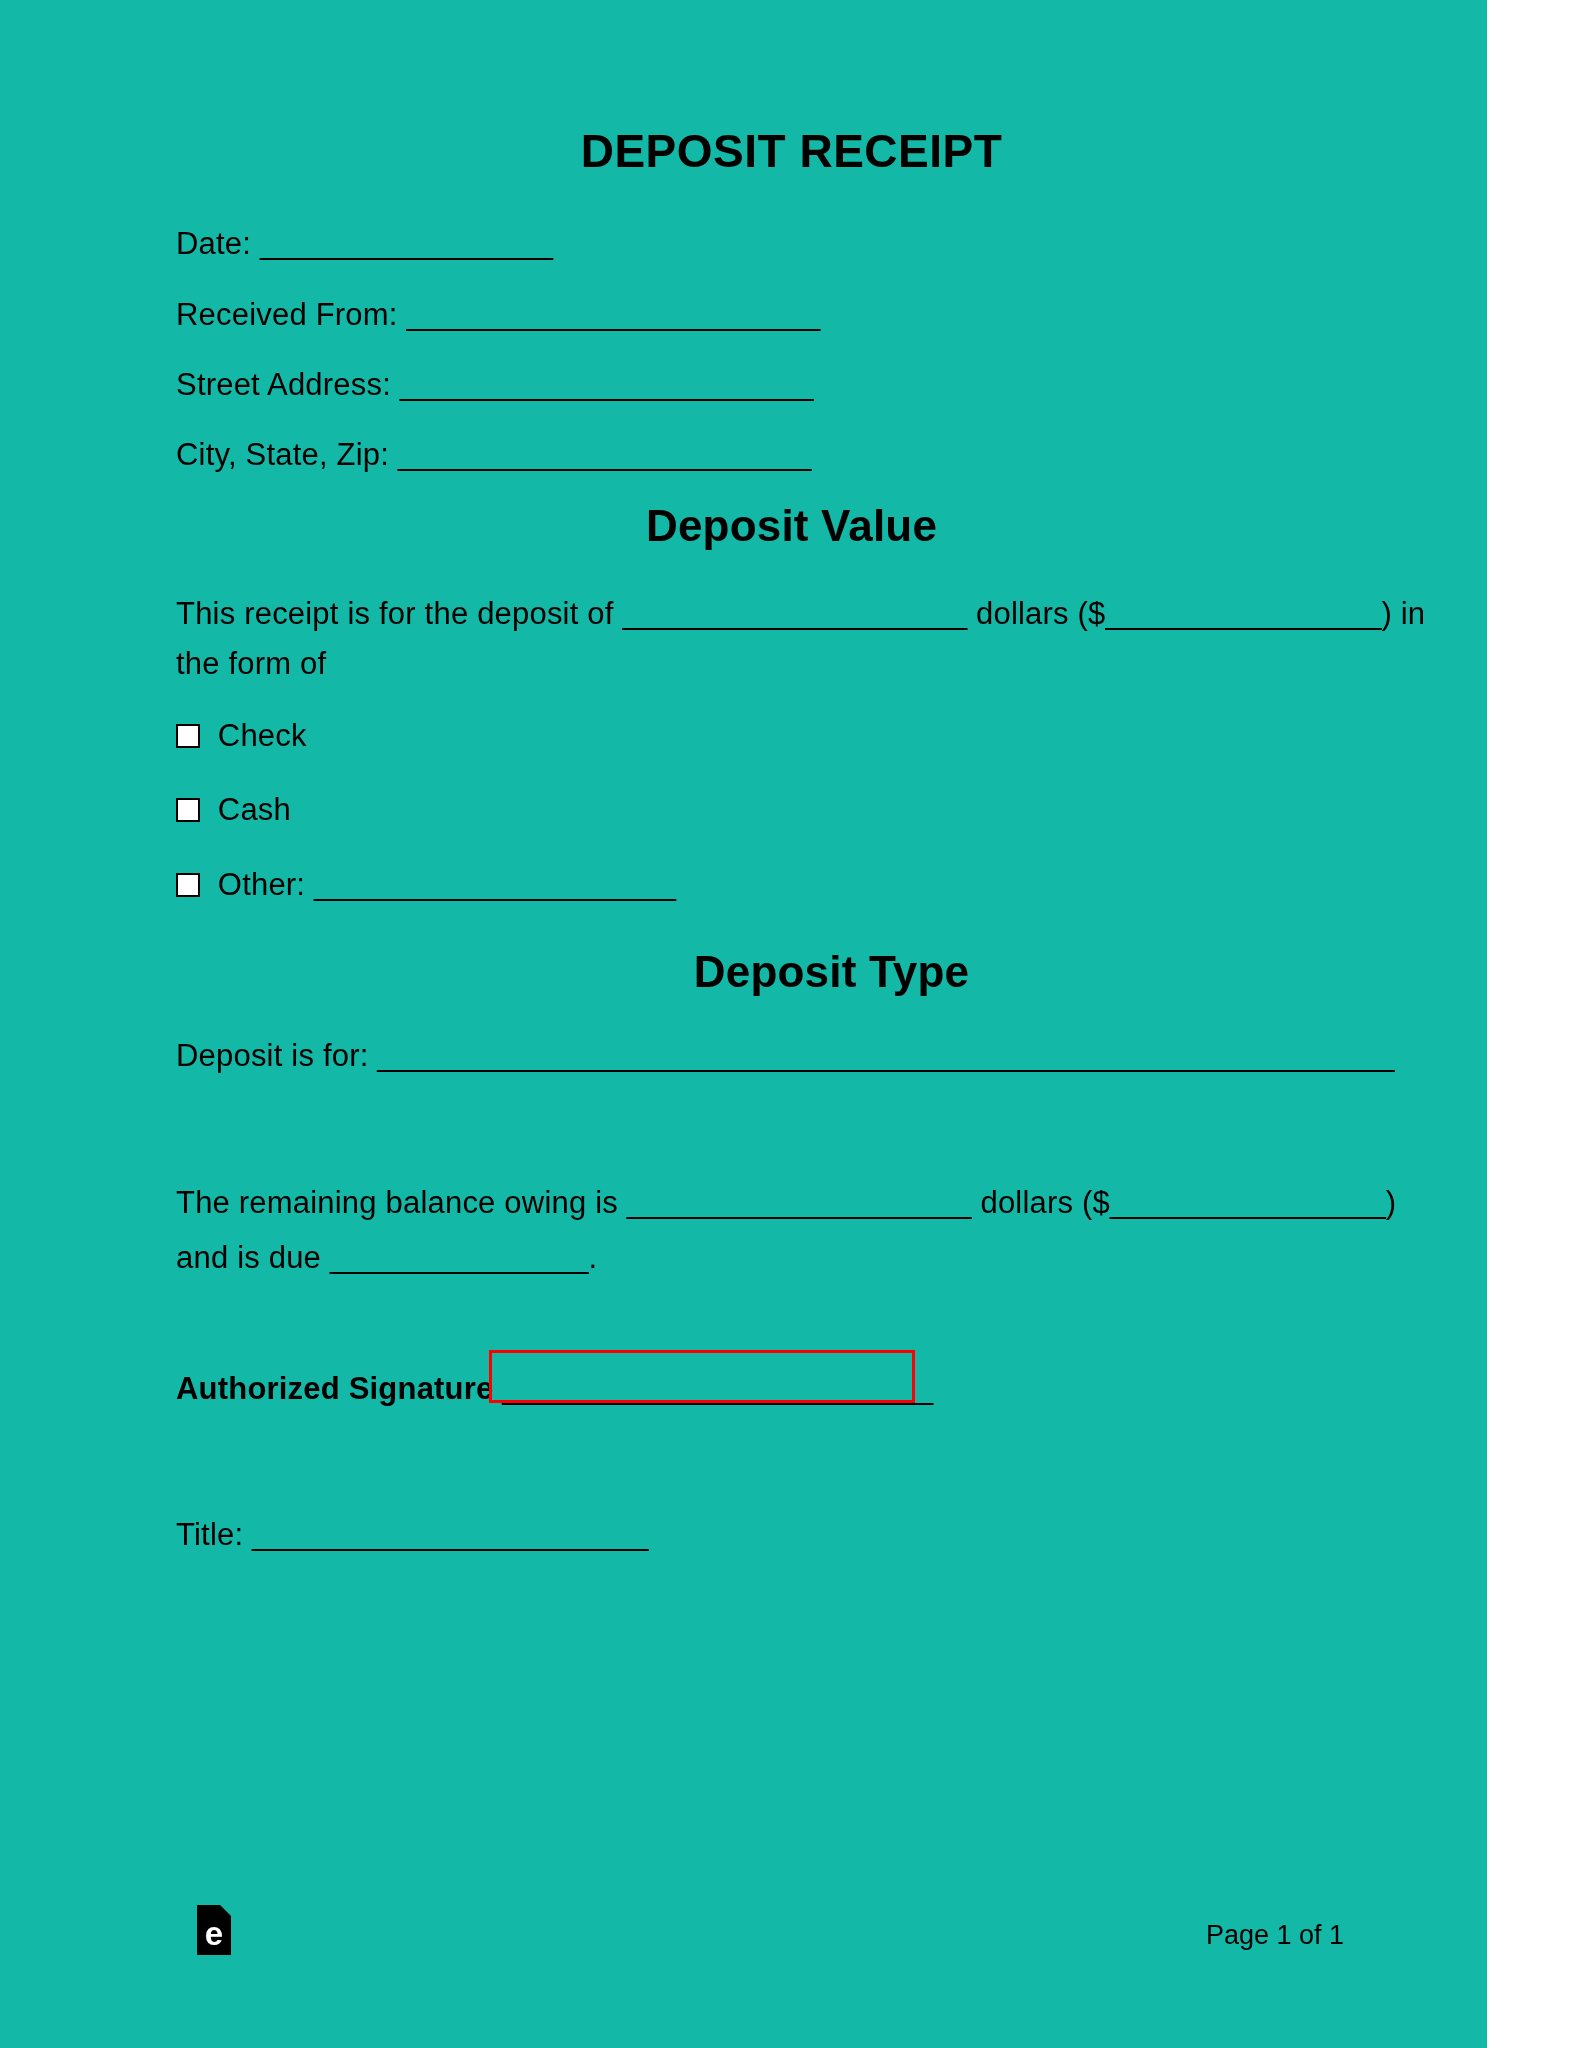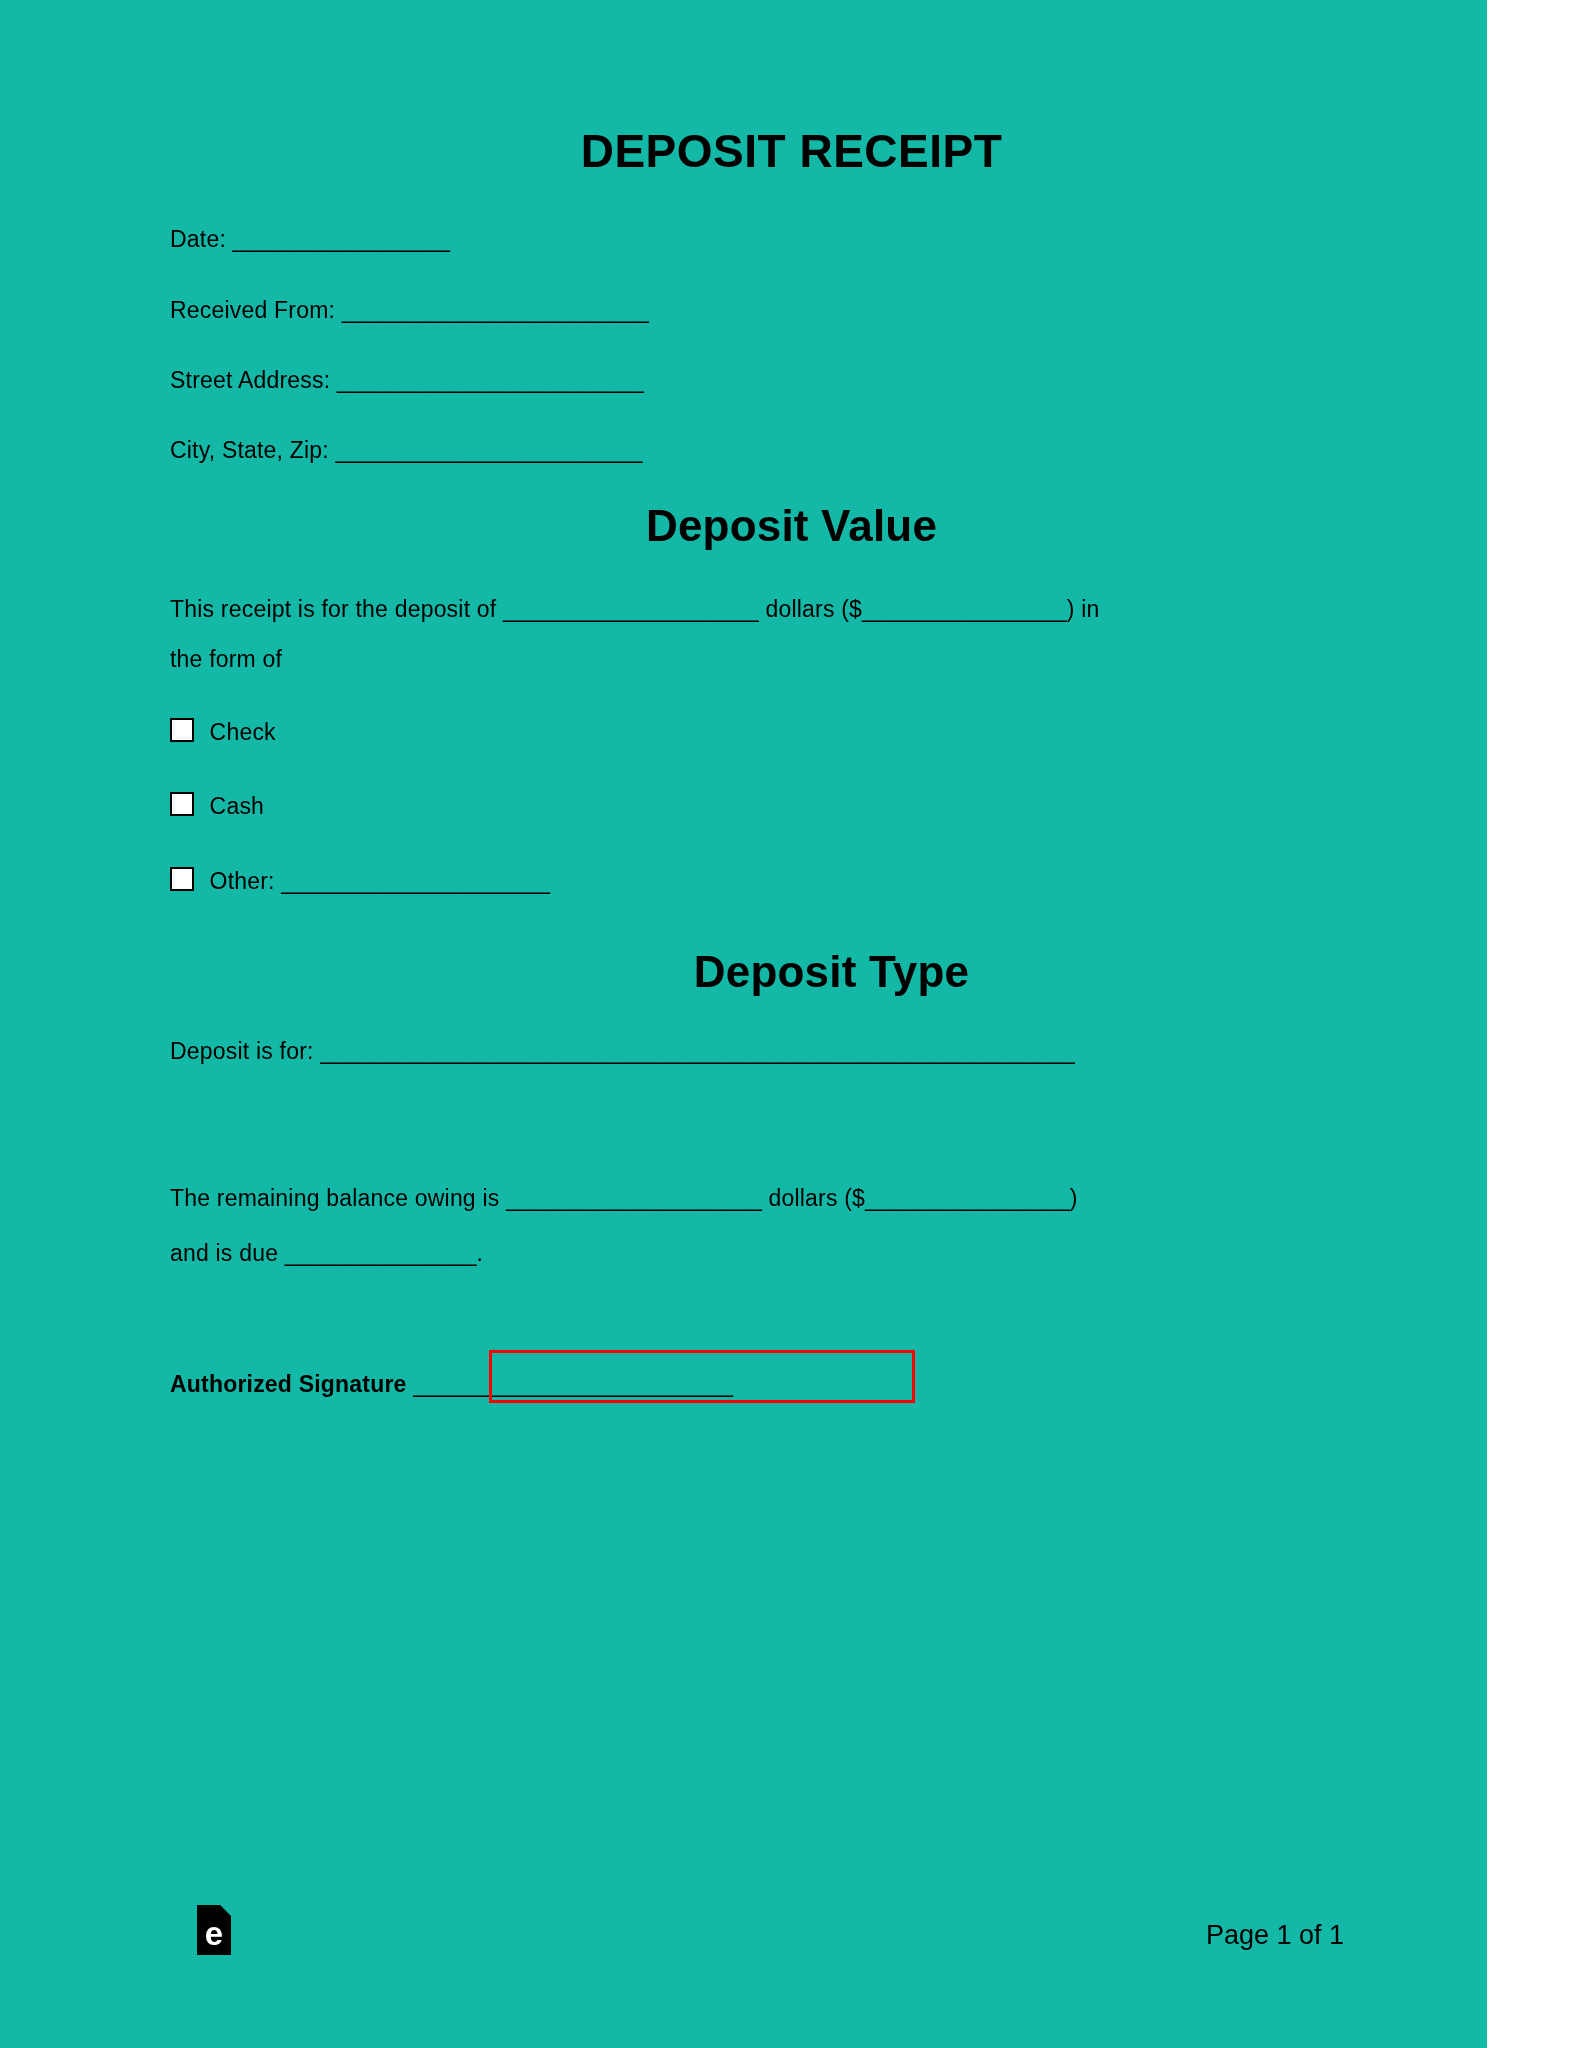--- a/index.html
+++ b/index.html
@@ -7,22 +7,22 @@
     position:relative;
     width:1487px;height:2048px;
     background:#14b8a6;
     font-family:"Liberation Sans",sans-serif;
     color:#000000;
     overflow:hidden;
     text-decoration:underline;
   }
   .row{
     position:absolute;
-    left:170px;
-    font-size:23px;
+    left:176px;
+    font-size:31px;
     line-height:1.18;
     white-space:nowrap;
     letter-spacing:0.2px;
   }
   .center{left:0;width:1583px;text-align:center;}
   .doc-title{top:124px;font-size:46px;font-weight:bold;letter-spacing:0.5px;}
   .section-heading{font-size:44px;font-weight:bold;}
   .h-value{top:500px;}
   .h-type{top:946px;margin-left:40px;}
   .r-date{top:226px;}
@@ -154,20 +154,24 @@
   </div>
 
   <div class="row r-signature">
     <span class="bold">Authorized Signature</span>
     <span class="blank">_________________________</span>
   </div>
 
   <div class="sig-highlight"></div>
 
 
+  <div class="row r-title-line">
+    <span>Title:</span>
+    <span class="blank">_______________________</span>
+  </div>
 
   <div class="logo">
     <span class="logo-letter">e</span>
   </div>
 
   <div class="page-number">Page 1 of 1</div>
 
 </div>
 
 </body></html>

